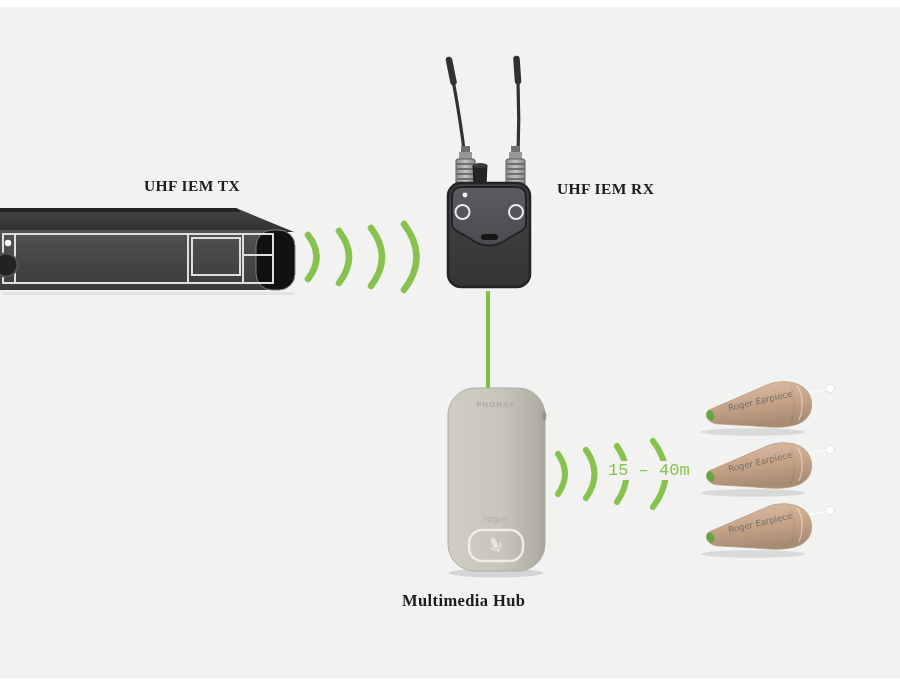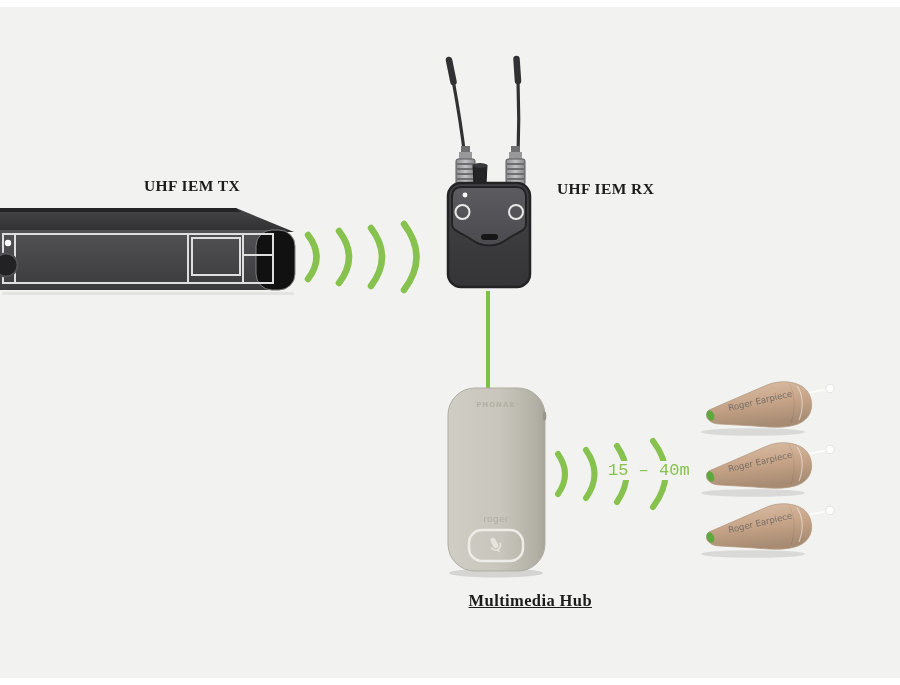--- a/index.html
+++ b/index.html
@@ -10,21 +10,21 @@
   .device-label{
     position:absolute;
     font-family:"Liberation Serif","DejaVu Serif",serif;
     font-weight:bold;
     color:#1C1C1C;
     font-size:15.5px;
     letter-spacing:0.4px;
     white-space:nowrap;
   }
   .device-label.big{font-size:16.5px;}
-  .center{text-align:right;text-decoration:underline;}
+  .center{text-align:left;}
   .range-label{
     position:absolute;
     left:589px;top:461px;
     font-family:Liberation Mono, monospace;
     font-size:17px;
     color:#86C24D;
     background:#F2F2F0;
     padding:0 3px;
     white-space:nowrap;
     z-index:5;

